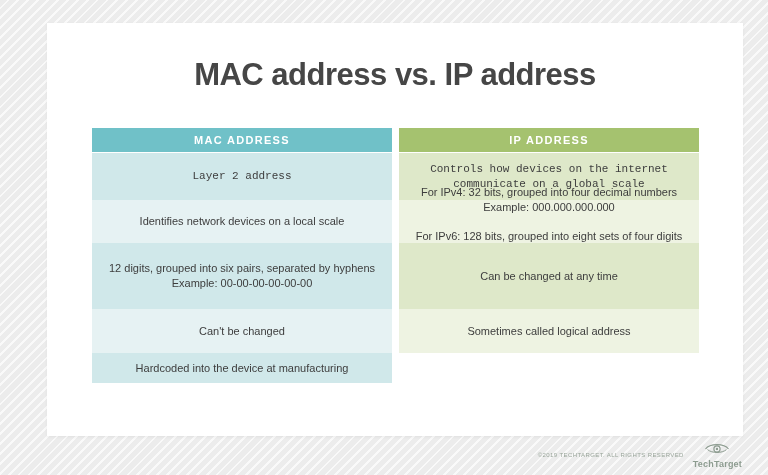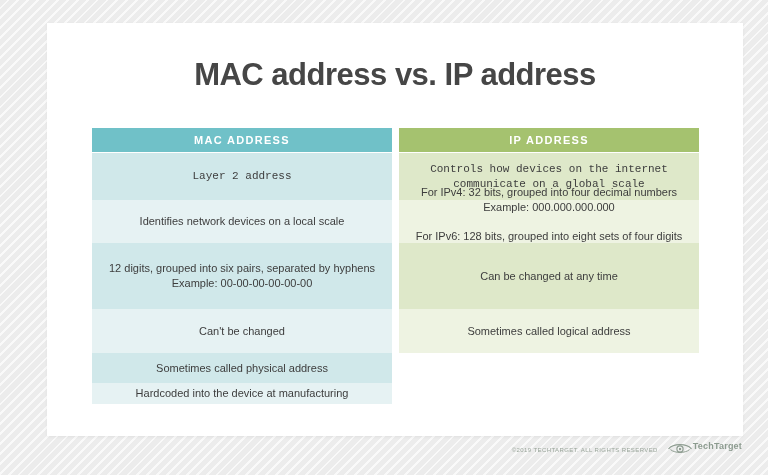--- a/index.html
+++ b/index.html
@@ -73,21 +73,22 @@
     align-items: center;
     gap: 9px;
   }
   .copyright {
     font-size: 6px;
     letter-spacing: 0.4px;
     color: #9aa69b;
   }
   .logo {
     display: flex;
-    align-items: flex-start;
+    flex-direction: column;
+    align-items: center;
   }
   .logo-text {
     font-size: 9px;
     font-weight: bold;
     color: #8d9c90;
     letter-spacing: 0.2px;
   }
 </style>
 </head>
 <body>
@@ -96,21 +97,20 @@
   <h1 class="title">MAC address vs. IP address</h1>
 
   <div class="table">
     <div class="col col-mac">
       <div class="cell header-cell">MAC ADDRESS</div>
       <div class="cell">Layer 2 address</div>
       <div class="cell">Identifies network devices on a local scale</div>
       <div class="cell">12 digits, grouped into six pairs, separated by hyphens
 Example: 00-00-00-00-00-00</div>
       <div class="cell">Can't be changed</div>
-      <div class="cell">Sometimes called physical address</div>
       <div class="cell">Hardcoded into the device at manufacturing</div>
     </div>
     <div class="col col-ip">
       <div class="cell header-cell">IP ADDRESS</div>
       <div class="cell">Controls how devices on the internet
 communicate on a global scale</div>
       <div class="cell">For IPv4: 32 bits, grouped into four decimal numbers
 Example: 000.000.000.000
 
 For IPv6: 128 bits, grouped into eight sets of four digits

